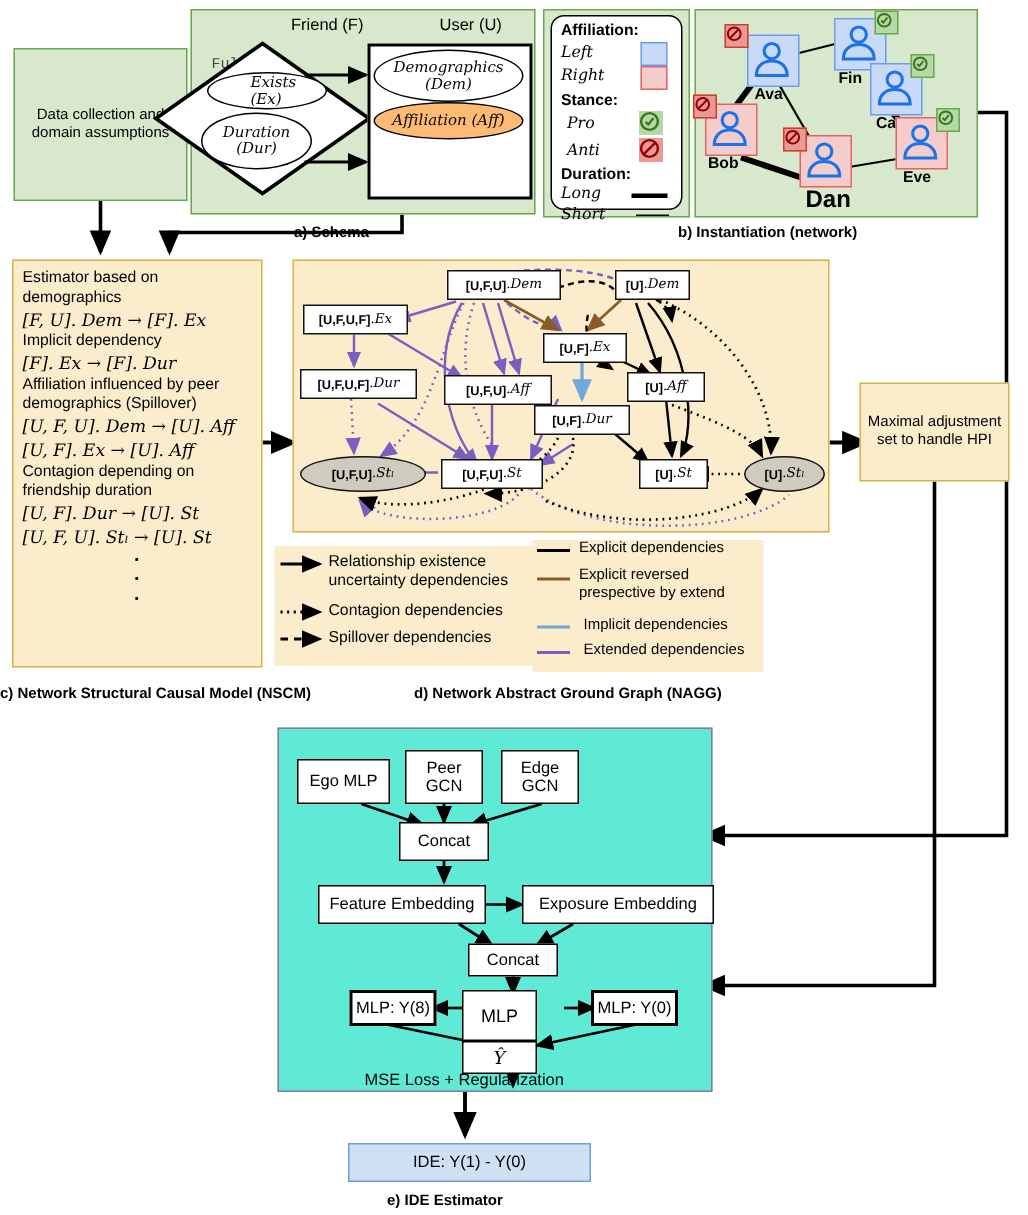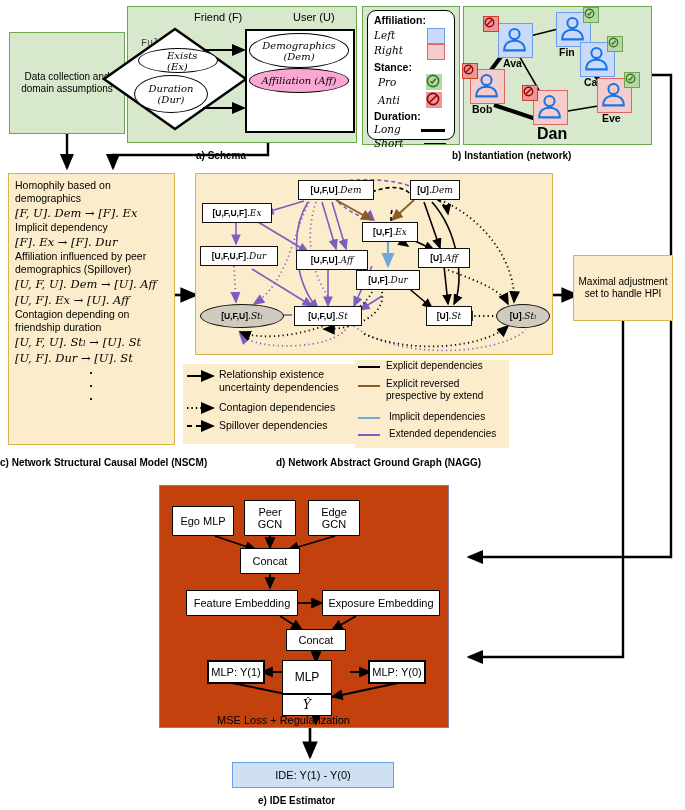--- a/index.html
+++ b/index.html
@@ -70,21 +70,21 @@
     <span class="mth" style="font-size:10px;margin-left:28px;">Exists (Ex)</span>
   </div>
   <div class="abs" style="left:6px;top:68px;width:72px;height:36px;border:1.4px solid #000;border-radius:50%;background:#fff;display:flex;align-items:center;justify-content:center;text-align:center;line-height:11px;">
     <span class="mth" style="font-size:10px;">Duration (Dur)</span>
   </div>
 
   <div class="abs" style="left:117px;top:22px;width:106px;height:100px;background:#fff;border:2.5px solid #000;"></div>
   <div class="abs" style="left:121px;top:26px;width:98px;height:33px;border:1.4px solid #000;border-radius:50%;background:#fff;display:flex;align-items:center;justify-content:center;text-align:center;line-height:11px;">
     <span class="mth" style="font-size:10px;">Demographics (Dem)</span>
   </div>
-  <div class="abs" style="left:121px;top:61px;width:98px;height:23px;border:1.4px solid #000;border-radius:50%;background:#f9a8d4;display:flex;align-items:center;justify-content:center;">
+  <div class="abs" style="left:121px;top:61px;width:98px;height:23px;border:1.4px solid #000;border-radius:50%;background:#fdba74;display:flex;align-items:center;justify-content:center;">
     <span class="mth" style="font-size:10px;">Affiliation (Aff)</span>
   </div>
 </div>
 <div class="cap" style="left:196px;top:150px;">a) Schema</div>
 
 <div class="panel" style="left:362px;top:6px;width:288px;height:137px;">
 
   <div class="abs" style="left:0px;top:0px;width:96px;height:137px;background:#d8e8cc;border:1.5px solid #6aa84f;"></div>
   <div class="abs" style="left:5px;top:4px;width:86px;height:128px;background:#fff;border:1.6px solid #000;border-radius:9px;"></div>
 
@@ -209,33 +209,33 @@
         <circle cx="7" cy="7" r="5.4" fill="none" stroke="#38761d" stroke-width="1.7"></circle>
         <path d="M4.4,7.2 L6.2,9 L9.6,4.8" fill="none" stroke="#38761d" stroke-width="1.7"></path>
       </svg>
   </div>
   <span class="abs" style="left:240px;top:106px;font-size:10.5px;font-weight:bold;">Eve</span>
 </div>
 <div class="cap" style="left:452px;top:150px;">b) Instantiation (network)</div>
 
 <div class="panel" style="left:8px;top:173px;width:167px;height:272px;background:#fbeccb;border:1.5px solid #d9b44a;padding:5px 6px;">
   <div id="nscm-lines">
-      <div style="font-size: 10.5px; line-height: 13px;">Homophily based on</div>
+      <div style="font-size: 10.5px; line-height: 13px;">Estimator based on</div>
       <div style="font-size: 10.5px; line-height: 13px;">demographics</div>
       <div style="font-family: &quot;DejaVu Serif&quot;, serif; font-style: italic; font-size: 11.5px; line-height: 16px; white-space: nowrap;">[F, U]. Dem → [F]. Ex</div>
       <div style="font-size: 10.5px; line-height: 13px;">Implicit dependency</div>
       <div style="font-family: &quot;DejaVu Serif&quot;, serif; font-style: italic; font-size: 11.5px; line-height: 16px; white-space: nowrap;">[F]. Ex → [F]. Dur</div>
       <div style="font-size: 10.5px; line-height: 13px;">Affiliation influenced by peer</div>
       <div style="font-size: 10.5px; line-height: 13px;">demographics (Spillover)</div>
       <div style="font-family: &quot;DejaVu Serif&quot;, serif; font-style: italic; font-size: 11.5px; line-height: 16px; white-space: nowrap;">[U, F, U]. Dem → [U]. Aff</div>
       <div style="font-family: &quot;DejaVu Serif&quot;, serif; font-style: italic; font-size: 11.5px; line-height: 16px; white-space: nowrap;">[U, F]. Ex → [U]. Aff</div>
       <div style="font-size: 10.5px; line-height: 13px;">Contagion depending on</div>
       <div style="font-size: 10.5px; line-height: 13px;"> friendship duration</div>
+      <div style="font-family: &quot;DejaVu Serif&quot;, serif; font-style: italic; font-size: 11.5px; line-height: 16px; white-space: nowrap;">[U, F]. Dur → [U]. St</div>
       <div style="font-family: &quot;DejaVu Serif&quot;, serif; font-style: italic; font-size: 11.5px; line-height: 16px; white-space: nowrap;">[U, F, U]. Stₗ → [U]. St</div>
-      <div style="font-family: &quot;DejaVu Serif&quot;, serif; font-style: italic; font-size: 11.5px; line-height: 16px; white-space: nowrap;">[U, F]. Dur → [U]. St</div>
       <div style="font-size: 13px; line-height: 13px; text-align: center; font-weight: bold;">·</div>
       <div style="font-size: 13px; line-height: 13px; text-align: center; font-weight: bold;">·</div>
       <div style="font-size: 13px; line-height: 13px; text-align: center; font-weight: bold;">·</div>
     </div>
 </div>
 <div class="cap" style="left:0px;top:457px;">c) Network Structural Causal Model (NSCM)</div>
 
 <div class="panel" style="left:195px;top:173px;width:358px;height:182px;background:#fbeccb;border:1.5px solid #d9b44a;">
 
   <svg width="358" height="182">
@@ -367,21 +367,21 @@
   <span class="abs" style="left:31px;top:0px;font-size:10px;">Explicit dependencies</span>
   <span class="abs" style="left:31px;top:18px;width:120px;font-size:10px;line-height:12px;">Explicit reversed prespective by extend</span>
   <span class="abs" style="left:34px;top:51px;font-size:10px;">Implicit dependencies</span>
   <span class="abs" style="left:34px;top:68px;font-size:10px;">Extended dependencies</span>
 </div>
 
 <div class="box" style="left:573px;top:255px;width:100px;height:66px;background:#fbeccb;border:1.5px solid #d9b44a;padding:3px;">
   <span class="sm">Maximal adjustment set to handle HPI</span>
 </div>
 
-<div class="panel" style="left:159px;top:485px;width:290px;height:243px;background:#c2410c;border:1.5px solid #8e7aa0;">
+<div class="panel" style="left:185px;top:485px;width:290px;height:243px;background:#5eead4;border:1.5px solid #8e7aa0;">
 
   <svg width="290" height="243">
     <path d="M55,50 L96,64" stroke="#000" stroke-width="1.8" fill="none" marker-end="url(#ah)"></path>
     <path d="M110,50 L110,62" stroke="#000" stroke-width="1.8" fill="none" marker-end="url(#ah)"></path>
     <path d="M175,50 L128,64" stroke="#000" stroke-width="1.8" fill="none" marker-end="url(#ah)"></path>
     <path d="M110,88 L110,102" stroke="#000" stroke-width="1.8" fill="none" marker-end="url(#ah)"></path>
     <path d="M137,117 L162,117" stroke="#000" stroke-width="1.8" fill="none" marker-end="url(#ah)"></path>
     <path d="M120,130 L142,144" stroke="#000" stroke-width="1.8" fill="none" marker-end="url(#ah)"></path>
     <path d="M196,130 L172,144" stroke="#000" stroke-width="1.8" fill="none" marker-end="url(#ah)"></path>
     <path d="M156,163 L156,176" stroke="#000" stroke-width="1.8" fill="none" marker-end="url(#ah)"></path>
@@ -400,28 +400,28 @@
   </div>
   <div class="box" style="left:148px;top:14px;width:52px;height:36px;border-width:1.8px;font-size:11px;line-height:12px;">
     <span>Edge GCN</span>
   </div>
   <div class="box" style="left:80px;top:62px;width:60px;height:26px;border-width:1.8px;font-size:11px;">
     <span>Concat</span>
   </div>
   <div class="box" style="left:26px;top:104px;width:112px;height:26px;border-width:1.8px;font-size:11px;">
     <span>Feature Embedding</span>
   </div>
-  <div class="box" style="left:162px;top:104px;width:118px;height:26px;border-width:1.8px;font-size:11px;">
+  <div class="box" style="left:162px;top:104px;width:128px;height:26px;border-width:1.8px;font-size:11px;">
     <span>Exposure Embedding</span>
   </div>
   <div class="box" style="left:126px;top:143px;width:60px;height:22px;border-width:1.8px;font-size:11px;">
     <span>Concat</span>
   </div>
   <div class="box" style="left:47px;top:174px;width:58px;height:24px;border-width:2.4px;font-size:11px;">
-    <span>MLP: Y(1)</span>
+    <span>MLP: Y(8)</span>
   </div>
   <div class="box" style="left:122px;top:174px;width:50px;height:34px;border-width:1.8px;font-size:12px;">
     <span>MLP</span>
   </div>
   <div class="box" style="left:208px;top:174px;width:58px;height:24px;border-width:2.4px;font-size:11px;">
     <span>MLP: Y(0)</span>
   </div>
   <div class="box" style="left:122px;top:208px;width:50px;height:22px;border-width:1.8px;">
     <span class="mth" style="font-size:12px;">Ŷ</span>
   </div>

